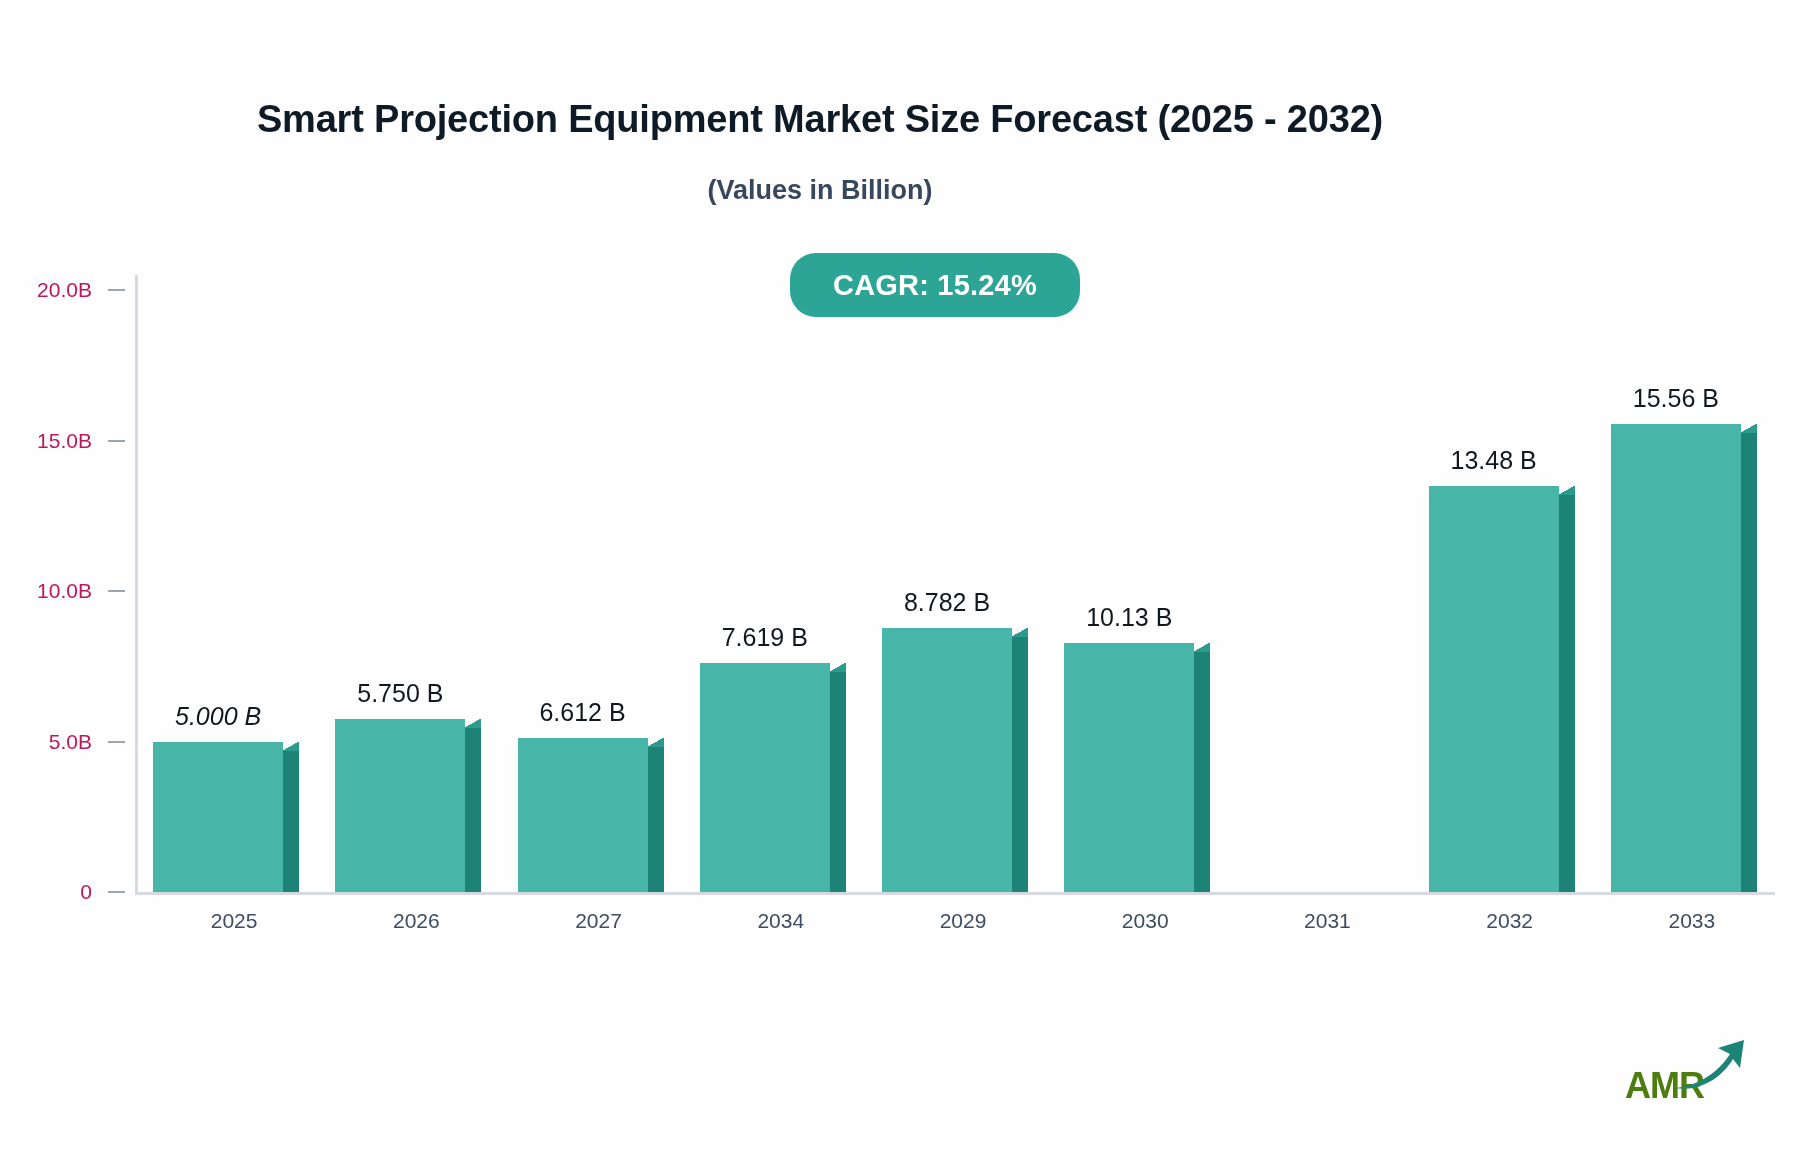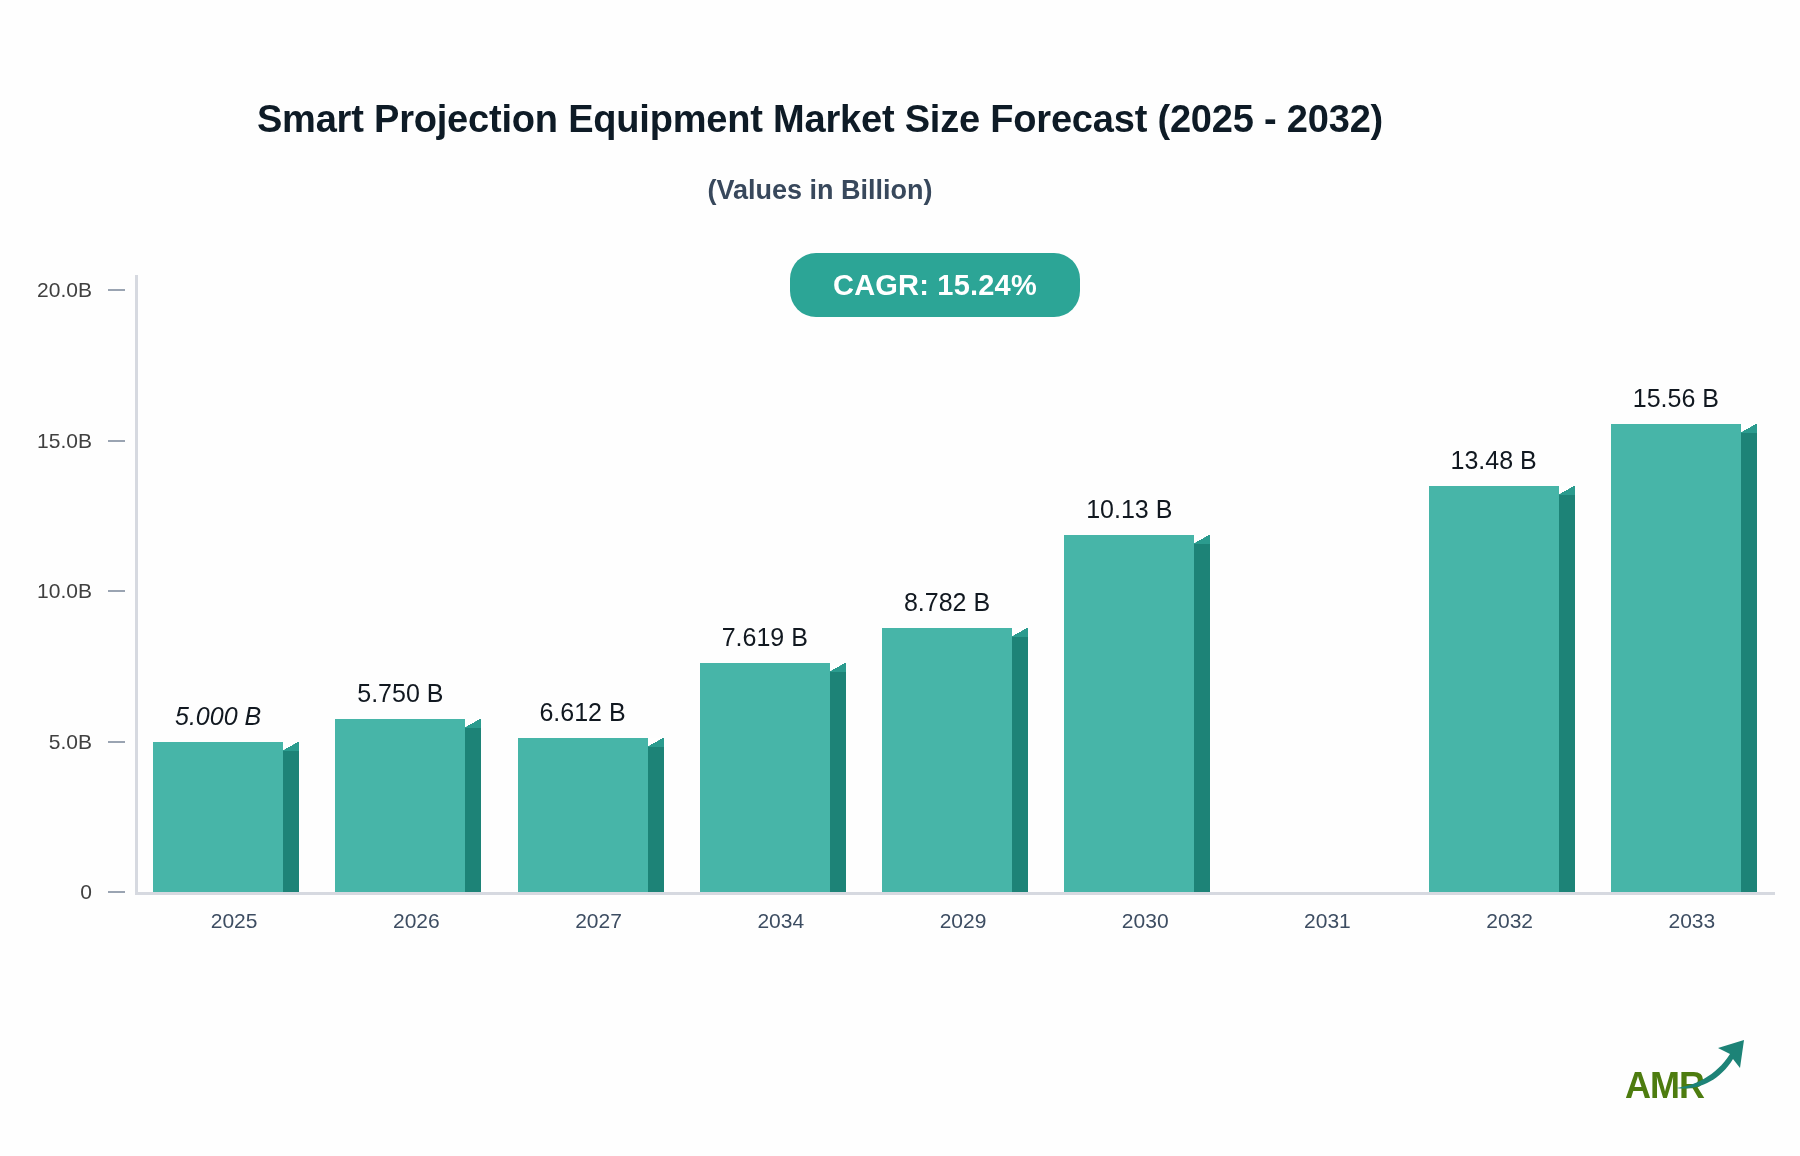--- a/index.html
+++ b/index.html
@@ -91,21 +91,21 @@
     position: absolute;
     right: 100%;
     transform: translateY(-50%);
     display: flex;
     align-items: center;
     justify-content: flex-end;
     white-space: nowrap;
   }
   .ytick .ylabel {
     font-size: 21px;
-    color: #404040;
+    color: #be185d;
     font-weight: 500;
   }
   .ytick .ydash {
     display: inline-block;
     width: 17px;
     height: 2px;
     background: #9aa4b2;
     margin-left: 16px;
     margin-right: 10px;
   }
@@ -271,21 +271,21 @@
         <div class="bar-slot" style="left: 747px; width: 146px;">
           <div class="bar-wrap" style="height: 264.338px;">
             <div class="bar-face"></div>
             <div class="bar-side"></div>
             <div class="bar-top"></div>
             <div class="bar-value">8.782 B</div>
           </div>
           <div class="xtick">2029</div>
         </div>
         <div class="bar-slot" style="left: 929.222px; width: 146px;">
-          <div class="bar-wrap" style="height: 357px;">
+          <div class="bar-wrap" style="height: 249px;">
             <div class="bar-face"></div>
             <div class="bar-side"></div>
             <div class="bar-top"></div>
             <div class="bar-value">10.13 B</div>
           </div>
           <div class="xtick">2030</div>
         </div>
         <div class="bar-slot" style="left: 1111.44px; width: 146px;">
           <div class="xtick">2031</div>
         </div>

